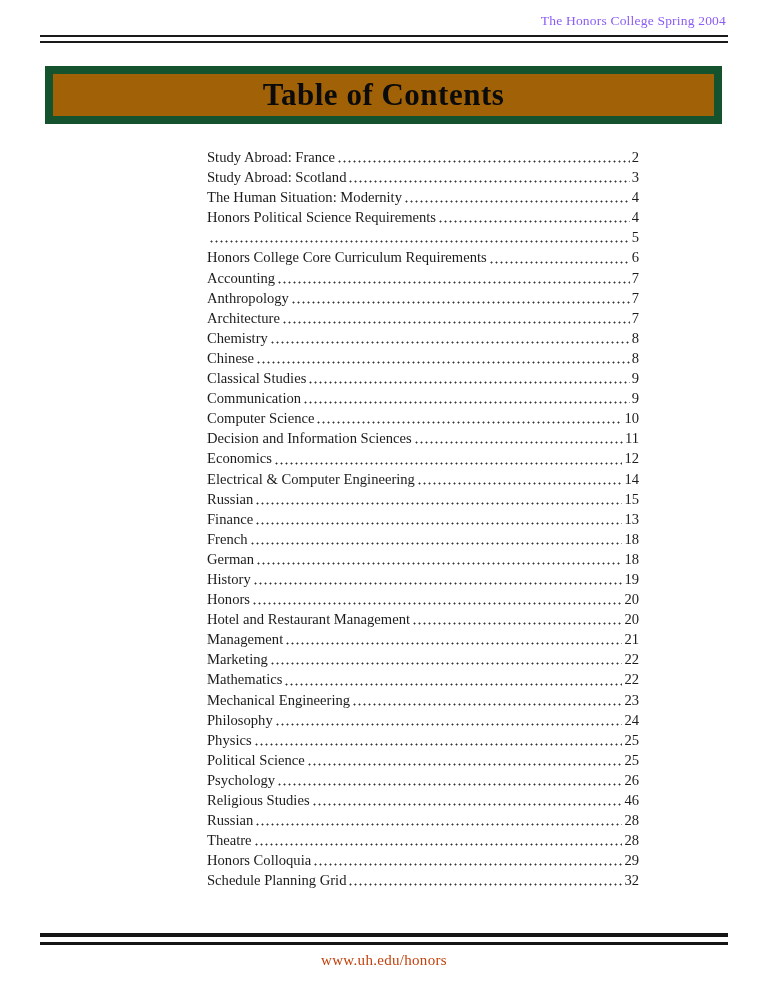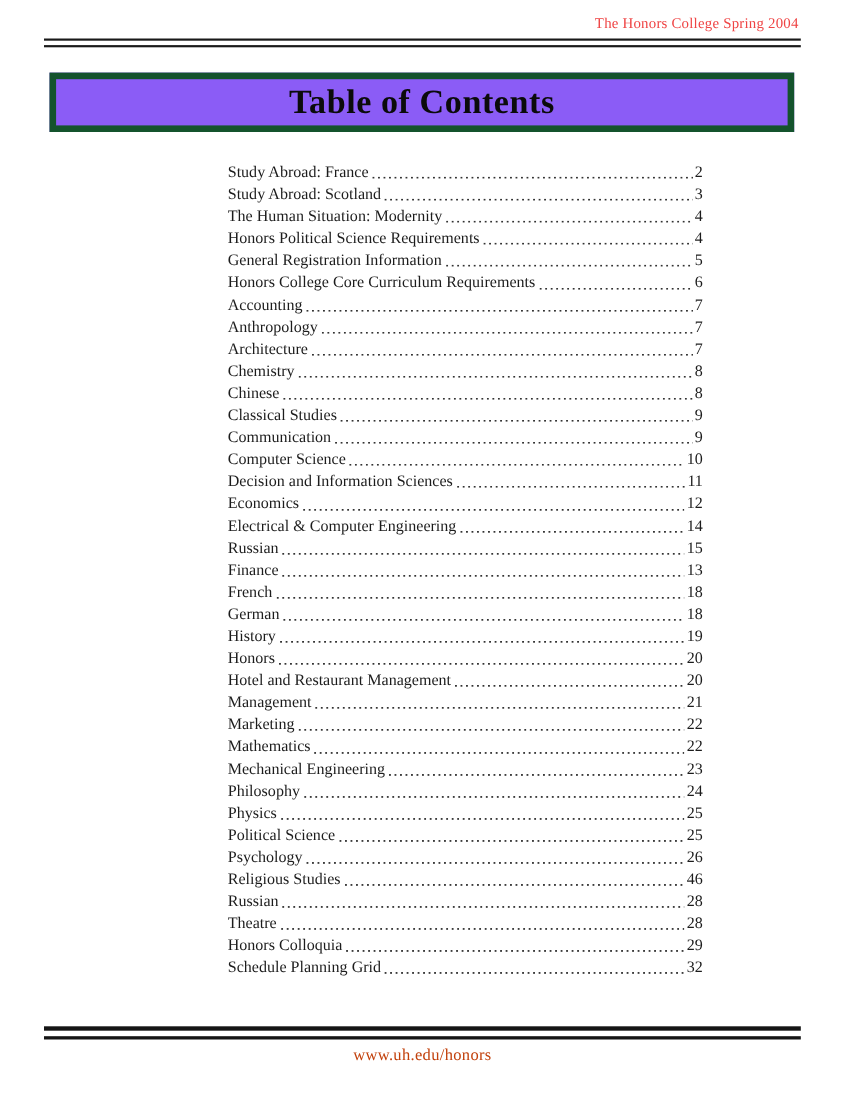--- a/index.html
+++ b/index.html
@@ -15,41 +15,41 @@
     font-family: "Liberation Serif", serif;
     color: #1c1c1c;
     overflow: hidden;
   }
   
   .header-line {
     position: absolute;
     top: 13px;
     right: 42px;
     font-size: 13.5px;
-    color: #ef4444;
+    color: #8b5cf6;
     letter-spacing: 0.2px;
   }
   .rule-top {
     position: absolute;
     top: 35px;
     left: 40px;
     right: 40px;
     height: 4px;
     border-top: 2px solid #1a1a1a;
     border-bottom: 2px solid #1a1a1a;
   }
   
   .title-box {
     position: absolute;
     top: 66px;
     left: 45px;
     right: 46px;
     height: 42px;
-    background: #8b5cf6;
-    border: 6px solid #14532d;
+    background: #a16207;
+    border: 8px solid #14532d;
     display: flex;
     align-items: center;
     justify-content: center;
   }
   .title-box h1 {
     margin: 0;
     font-family: "Liberation Serif", serif;
     font-weight: 700;
     font-size: 31px;
     letter-spacing: 0.5px;
@@ -134,21 +134,20 @@
         <span class="toc-label">The Human Situation:  Modernity</span>
         <span class="toc-dots"></span>
         <span class="toc-page">4</span>
       </div>
       <div class="toc-row">
         <span class="toc-label">Honors Political Science Requirements</span>
         <span class="toc-dots"></span>
         <span class="toc-page">4</span>
       </div>
       <div class="toc-row">
-        <span class="toc-label">General Registration Information</span>
         <span class="toc-dots"></span>
         <span class="toc-page">5</span>
       </div>
       <div class="toc-row">
         <span class="toc-label">Honors College Core Curriculum Requirements</span>
         <span class="toc-dots"></span>
         <span class="toc-page">6</span>
       </div>
       <div class="toc-row">
         <span class="toc-label">Accounting</span>

